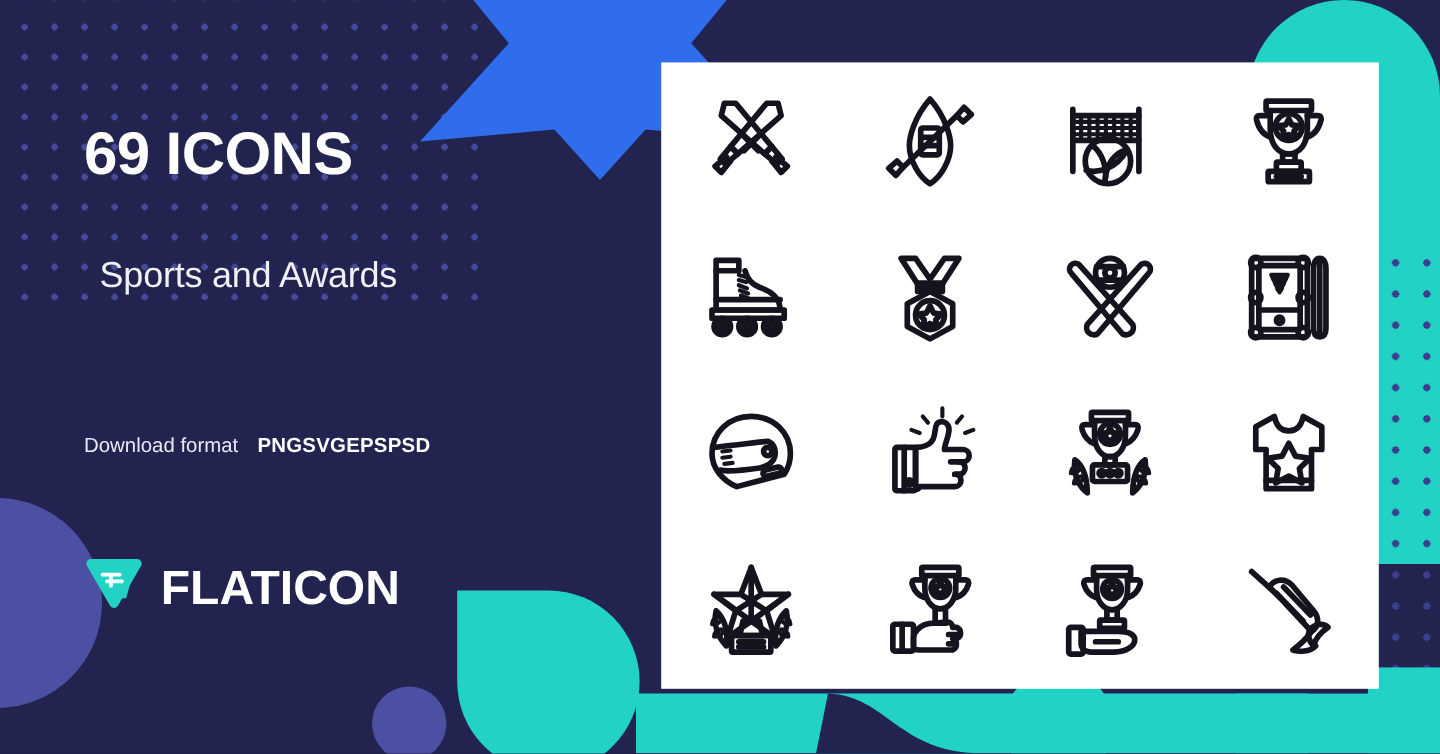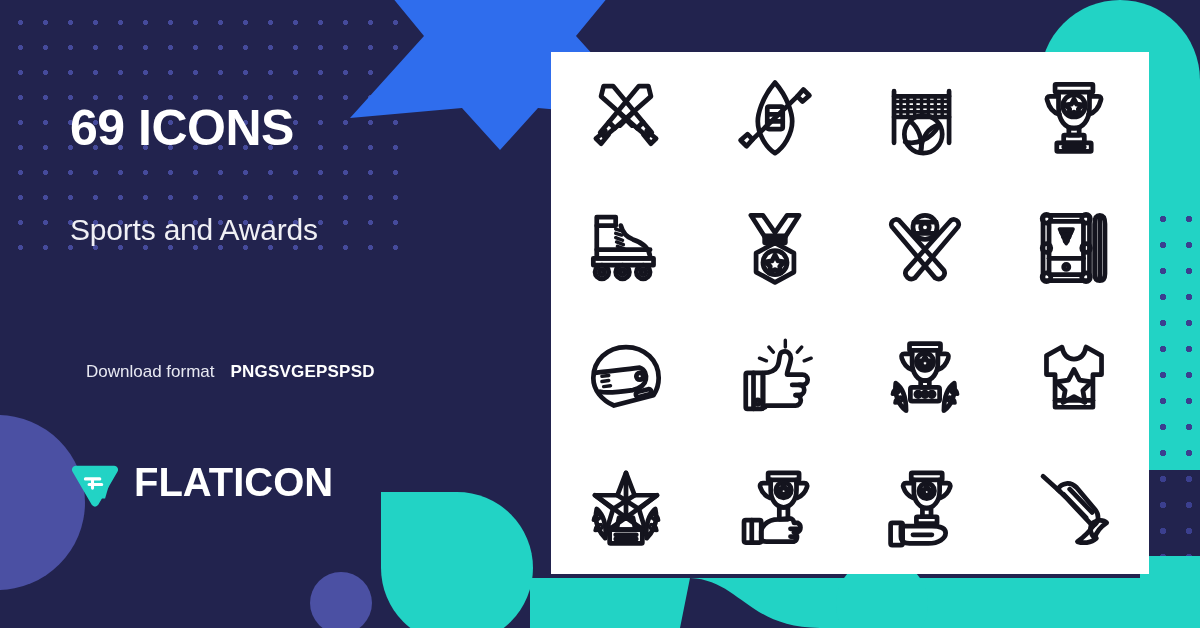--- a/index.html
+++ b/index.html
@@ -48,35 +48,35 @@
   }
 
   
   .left-col { position:absolute; left:70px; top:0; width:450px; height:628px; }
   .headline {
     position:absolute; top:103px; left:0;
     font-size:50px; font-weight:bold; color:#ffffff;
     letter-spacing:-0.5px; line-height:1;
   }
   .subhead {
-    position:absolute; top:213px; left:0;
+    position:absolute; top:213px; left:13px;
     font-size:30px; font-weight:normal; color:#f0f0f5;
     letter-spacing:-0.2px;
   }
   .dl-row {
-    position:absolute; top:362px; left:16px;
+    position:absolute; top:362px; left:0;
     display:flex; align-items:baseline; gap:16px;
   }
   .dl-label { font-size:17px; color:#e8e9f2; }
   .dl-formats { display:flex; gap:0; }
   .dl-formats span { font-size:17px; font-weight:bold; color:#ffffff; letter-spacing:0.2px; }
 
   .logo-row {
     position:absolute; top:462px; left:0;
-    display:flex; align-items:flex-start; gap:14px;
+    display:flex; align-items:flex-end; gap:14px;
   }
   .logo-mark { width:50px; height:48px; flex:none; }
   .logo-word {
     font-size:40px; font-weight:bold; color:#ffffff; letter-spacing:0px;
     line-height:1;
   }
 
   
   .card {
     position:absolute; left:551px; top:52px;

